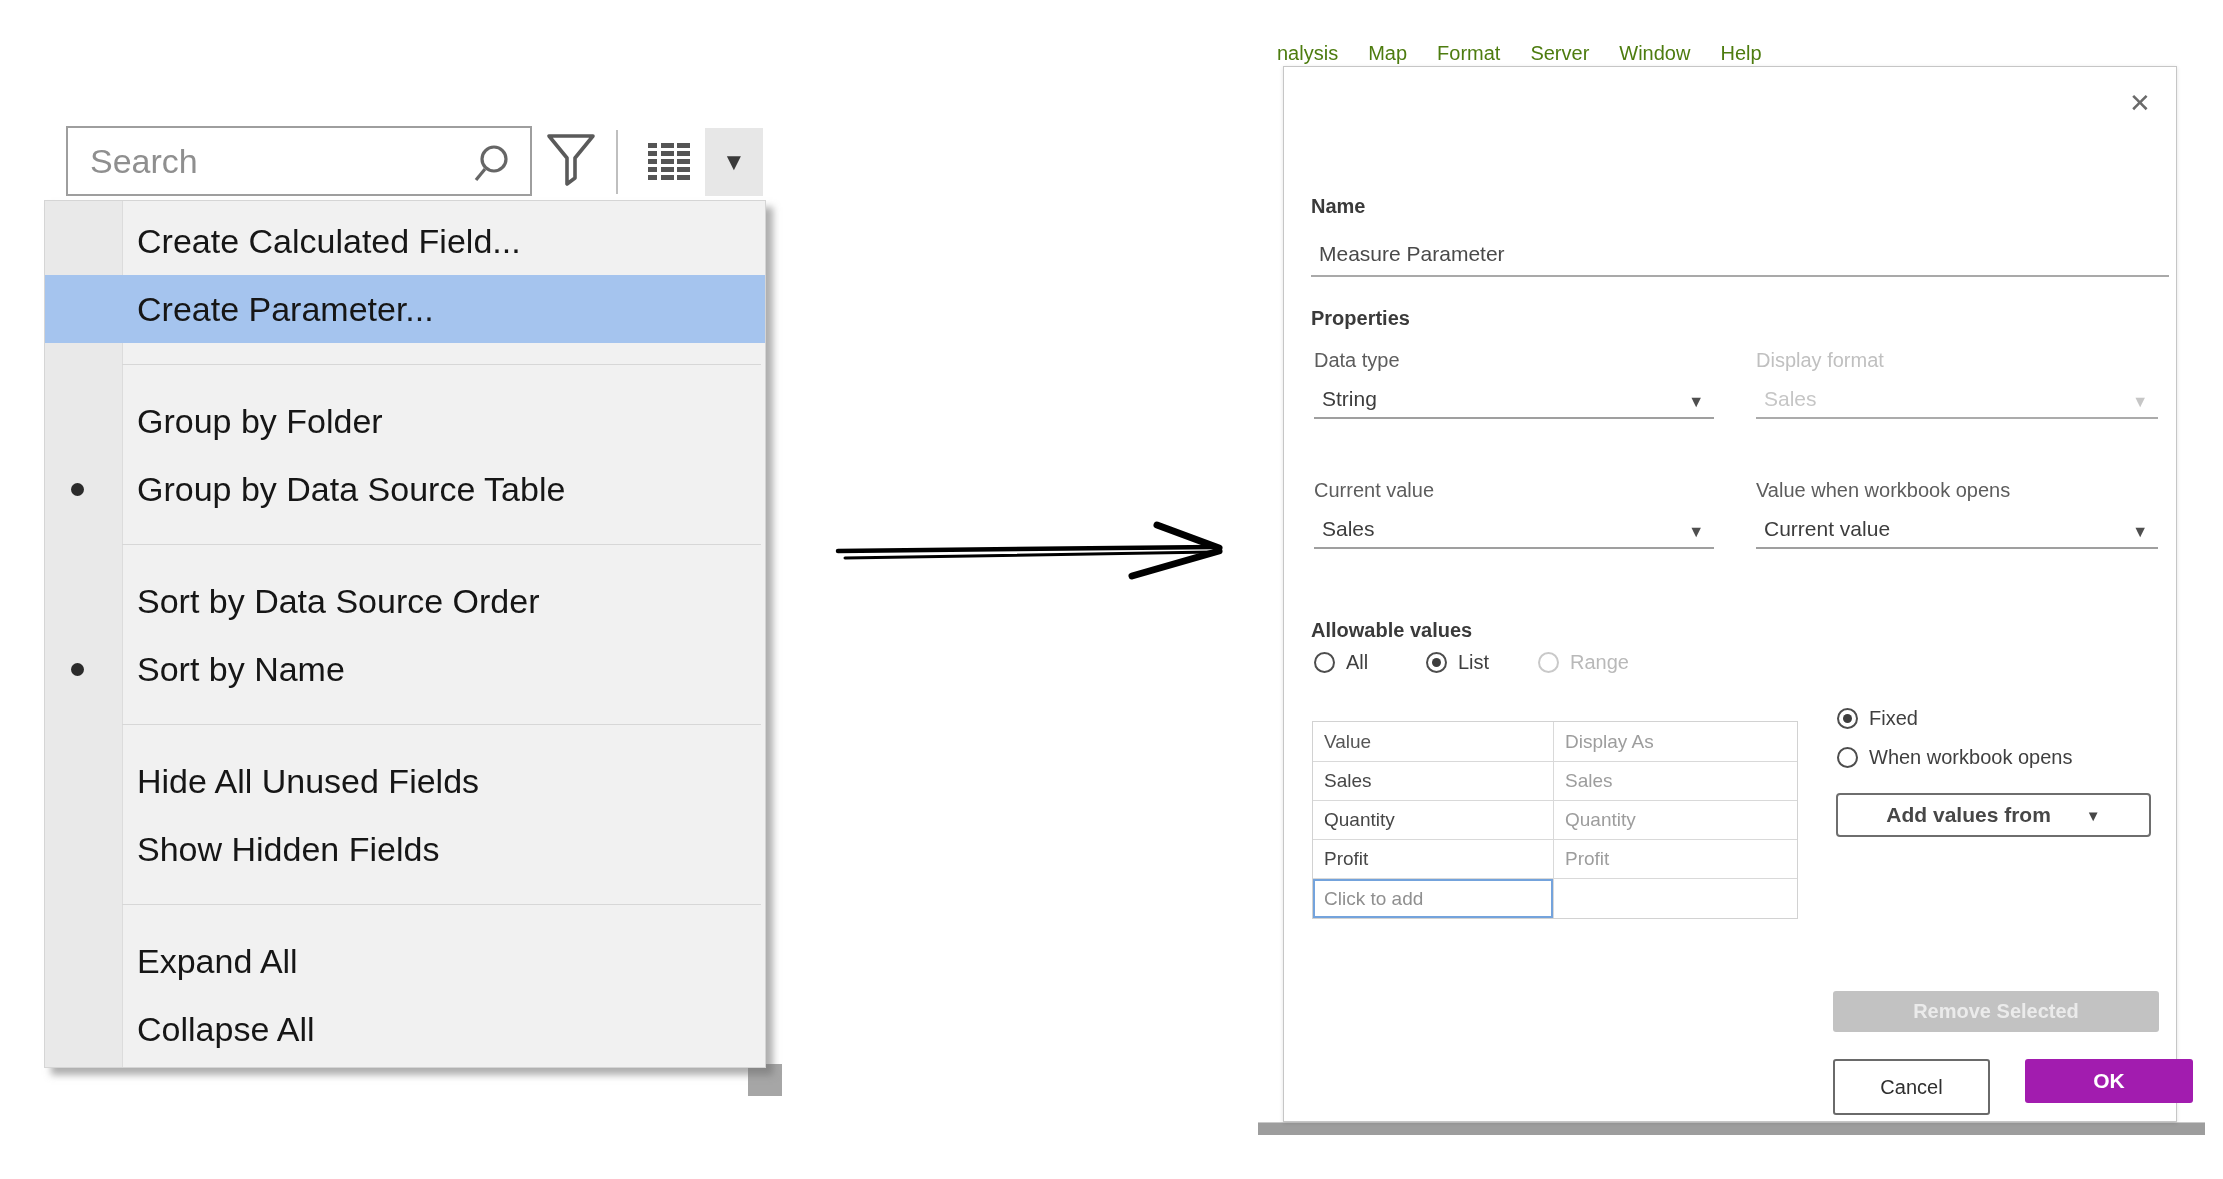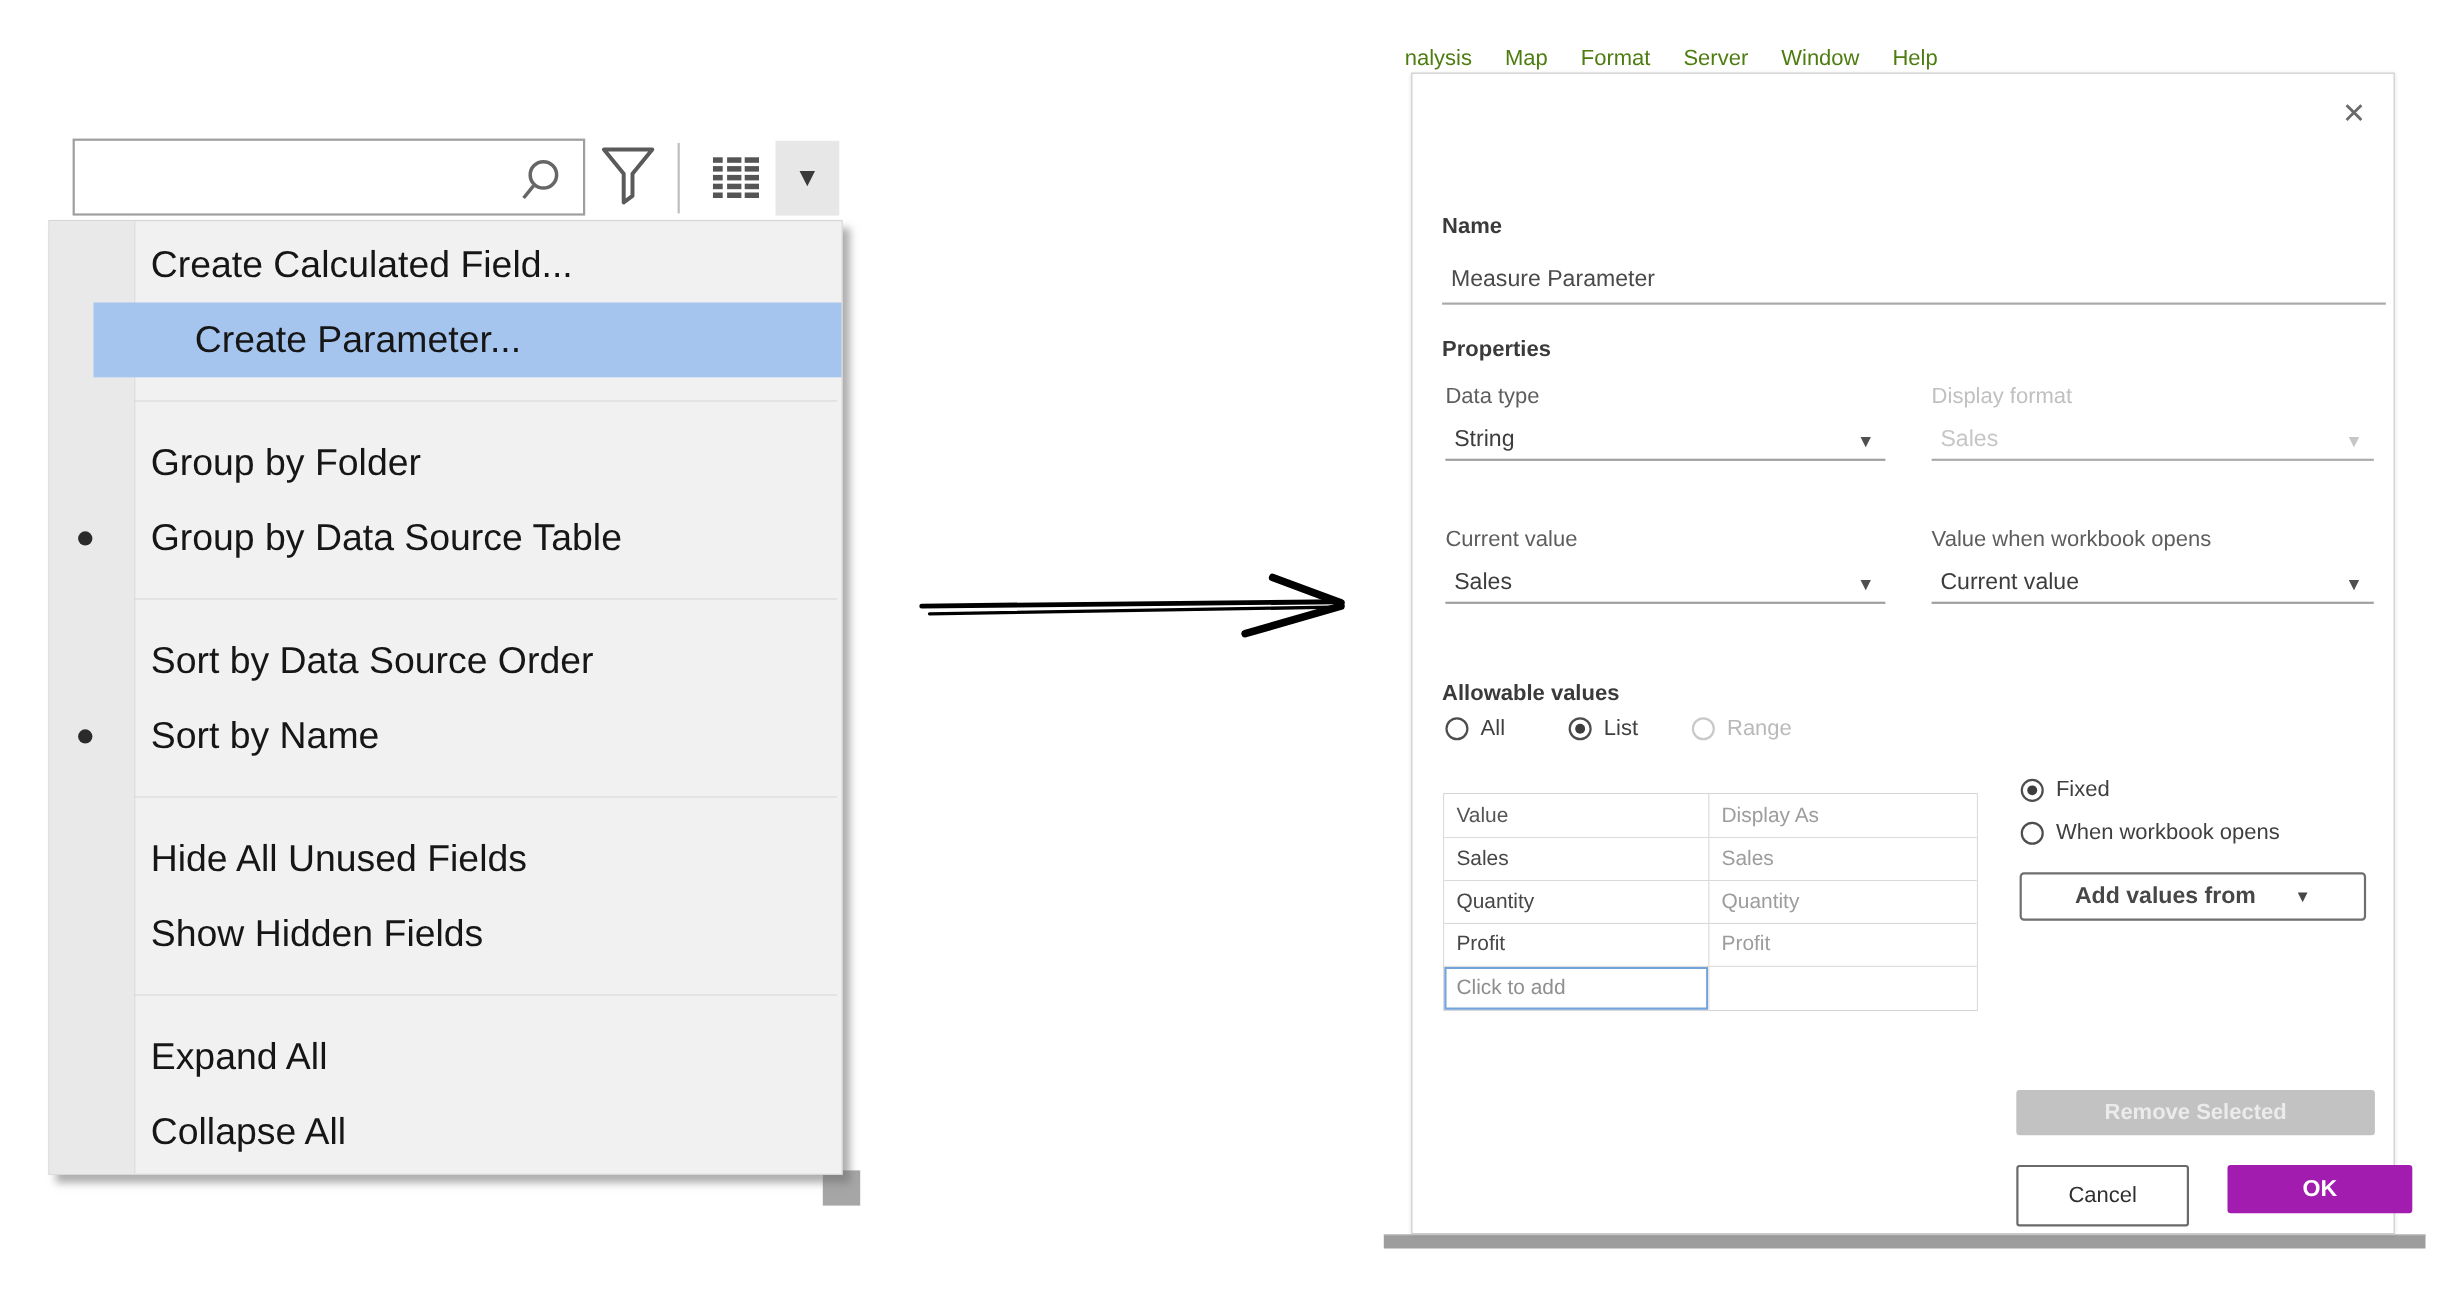--- a/index.html
+++ b/index.html
@@ -21,21 +21,21 @@
   .tb-drop .tri{font-size:24px;color:#3a3a3a;line-height:1;}
 
   
   .menu{position:absolute;left:44px;top:200px;width:722px;height:868px;background:#f1f1f1;
         border:1px solid #d5d5d5;box-sizing:border-box;box-shadow:7px 7px 7px rgba(110,110,110,.55);
         padding-top:6px;z-index:3;}
   .menu .gutter{position:absolute;left:0;top:0;bottom:0;width:77px;background:#e9e9e9;
         border-right:1px solid #dcdcdc;}
   .menu-item{position:relative;height:68px;display:flex;align-items:center;padding-left:92px;
              font-size:34px;color:#161616;box-sizing:border-box;}
-  .menu-item.hl{background:#a5c4ee;margin-left:40px;}
+  .menu-item.hl{background:#a5c4ee;}
   .menu-sep{position:relative;height:44px;}
   .menu-sep .line{position:absolute;left:77px;right:4px;top:21px;height:1px;background:#d7d7d7;}
   .dot{position:absolute;left:26px;top:50%;margin-top:-6px;width:13px;height:13px;border-radius:50%;
        background:#2b2b2b;}
   .bg-frag{position:absolute;left:748px;top:1064px;width:34px;height:32px;background:#a6a6a6;z-index:2;}
 
   
   .arrow{position:absolute;left:820px;top:495px;z-index:1;}
 
   
@@ -106,20 +106,21 @@
   <div class="menubar">
     <span>nalysis</span>
     <span>Map</span>
     <span>Format</span>
     <span>Server</span>
     <span>Window</span>
     <span>Help</span>
   </div>
 
   <div class="searchbox">
+    <input type="text" placeholder="Search" style="">
     <span class="mag">
       <svg width="44" height="44" viewBox="0 0 44 44" fill="none">
         <circle cx="24" cy="17" r="12" stroke="#666666" stroke-width="3.2"></circle>
         <line x1="15" y1="27" x2="6" y2="38" stroke="#666666" stroke-width="3.2"></line>
       </svg>
     </span>
   </div>
 
   <div class="toolbtn tb-filter">
     <span>

